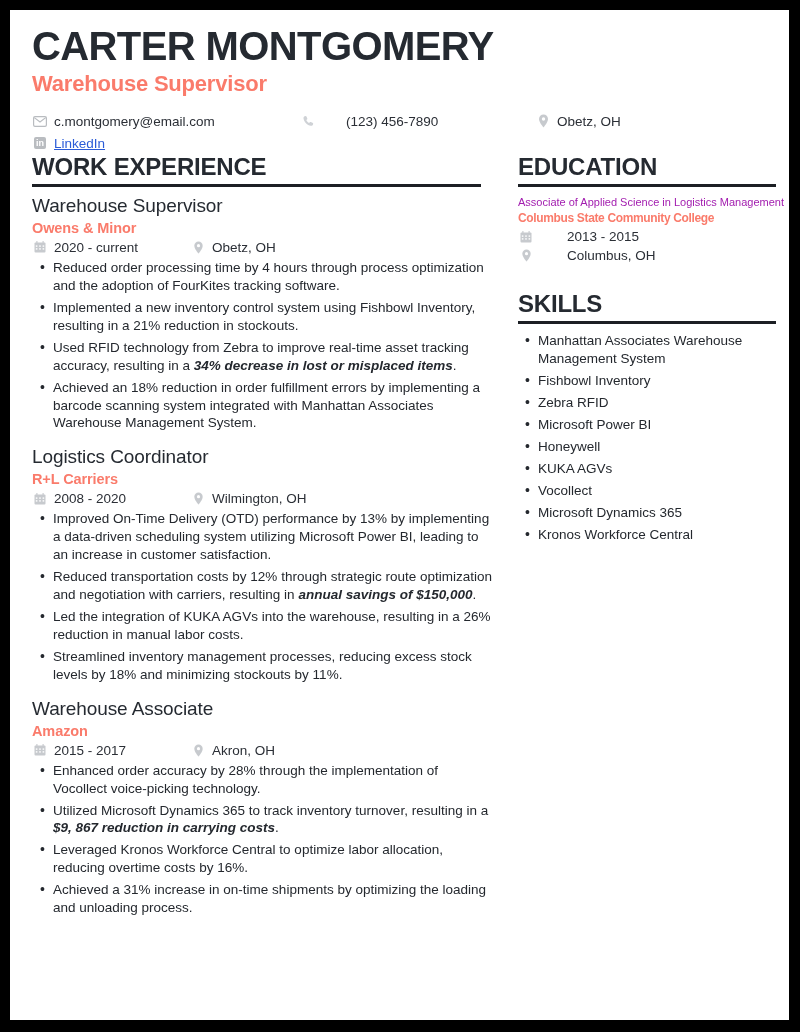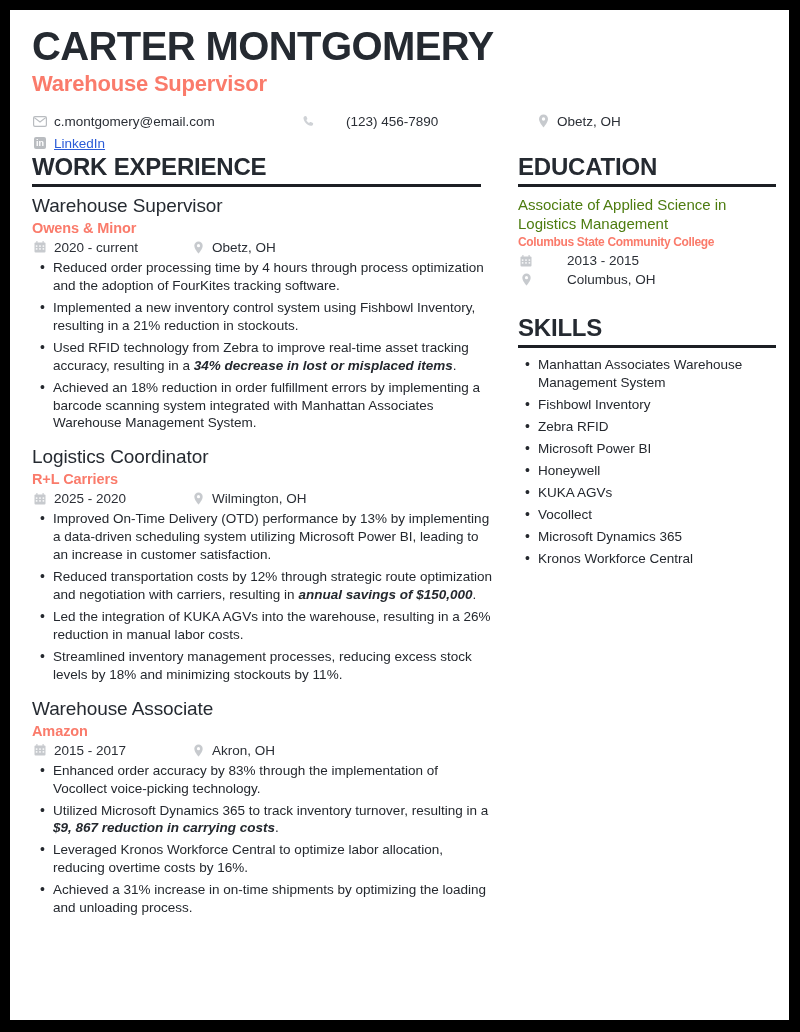--- a/index.html
+++ b/index.html
@@ -155,22 +155,22 @@
     position: absolute;
     left: 8px;
     top: -1px;
     font-size: 14px;
     color: #24282e;
   }
   .em { font-weight: bold; font-style: italic; }
 
   
   .edu-degree {
-    font-size: 15px;
-    color: #4d7c0f;
+    font-size: 11px;
+    color: #a21caf;
     line-height: 1.28;
   }
   .edu-school {
     font-size: 12px;
     font-weight: bold;
     color: #fa7b6b;
     margin-top: 2px;
     letter-spacing: -0.35px;
     white-space: nowrap;
   }
@@ -313,21 +313,21 @@
                         <rect x="1.8" y="4.4" width="1.6" height="1.4" fill="#ffffff"></rect>
                         <rect x="5.2" y="4.4" width="1.6" height="1.4" fill="#ffffff"></rect>
                         <rect x="8.6" y="4.4" width="1.6" height="1.4" fill="#ffffff"></rect>
                         <rect x="1.8" y="7.2" width="1.6" height="1.4" fill="#ffffff"></rect>
                         <rect x="5.2" y="7.2" width="1.6" height="1.4" fill="#ffffff"></rect>
                         <rect x="8.6" y="7.2" width="1.6" height="1.4" fill="#ffffff"></rect>
                         <rect x="2.3" y="0" width="1.2" height="2.6" rx="0.5" fill="#c7cace"></rect>
                         <rect x="8.5" y="0" width="1.2" height="2.6" rx="0.5" fill="#c7cace"></rect>
                       </svg>
                     </span>
-                    <span>2025 - 2020</span>
+                    <span>2008 - 2020</span>
                   </span>
                   <span class="meta-loc">
                     <span class="ico">
                       <svg width="11" height="13" viewBox="0 0 11 14">
                         <path d="M5.5 0.6C3 0.6 1 2.6 1 5.1c0 3.1 4 8 4.5 8.3C6 13.1 10 8.2 10 5.1 10 2.6 8 0.6 5.5 0.6z" fill="#c7cace"></path>
                         <circle cx="5.5" cy="5" r="1.7" fill="#ffffff"></circle>
                       </svg>
                     </span>
                     <span>Wilmington, OH</span>
                   </span>
@@ -363,21 +363,21 @@
                     <span class="ico">
                       <svg width="11" height="13" viewBox="0 0 11 14">
                         <path d="M5.5 0.6C3 0.6 1 2.6 1 5.1c0 3.1 4 8 4.5 8.3C6 13.1 10 8.2 10 5.1 10 2.6 8 0.6 5.5 0.6z" fill="#c7cace"></path>
                         <circle cx="5.5" cy="5" r="1.7" fill="#ffffff"></circle>
                       </svg>
                     </span>
                     <span>Akron, OH</span>
                   </span>
                 </div>
                 <ul class="bullets">
-                  <li>Enhanced order accuracy by 83% through the implementation of Vocollect voice-picking technology.</li>
+                  <li>Enhanced order accuracy by 28% through the implementation of Vocollect voice-picking technology.</li>
                   <li>Utilized Microsoft Dynamics 365 to track inventory turnover, resulting in a <span class="em">$9, 867 reduction in carrying costs</span>.</li>
                   <li>Leveraged Kronos Workforce Central to optimize labor allocation, reducing overtime costs by 16%.</li>
                   <li>Achieved a 31% increase in on-time shipments by optimizing the loading and unloading process.</li>
                 </ul>
               </div>
             </div>
         </div>
       </div>
 
       <div class="col-right">

